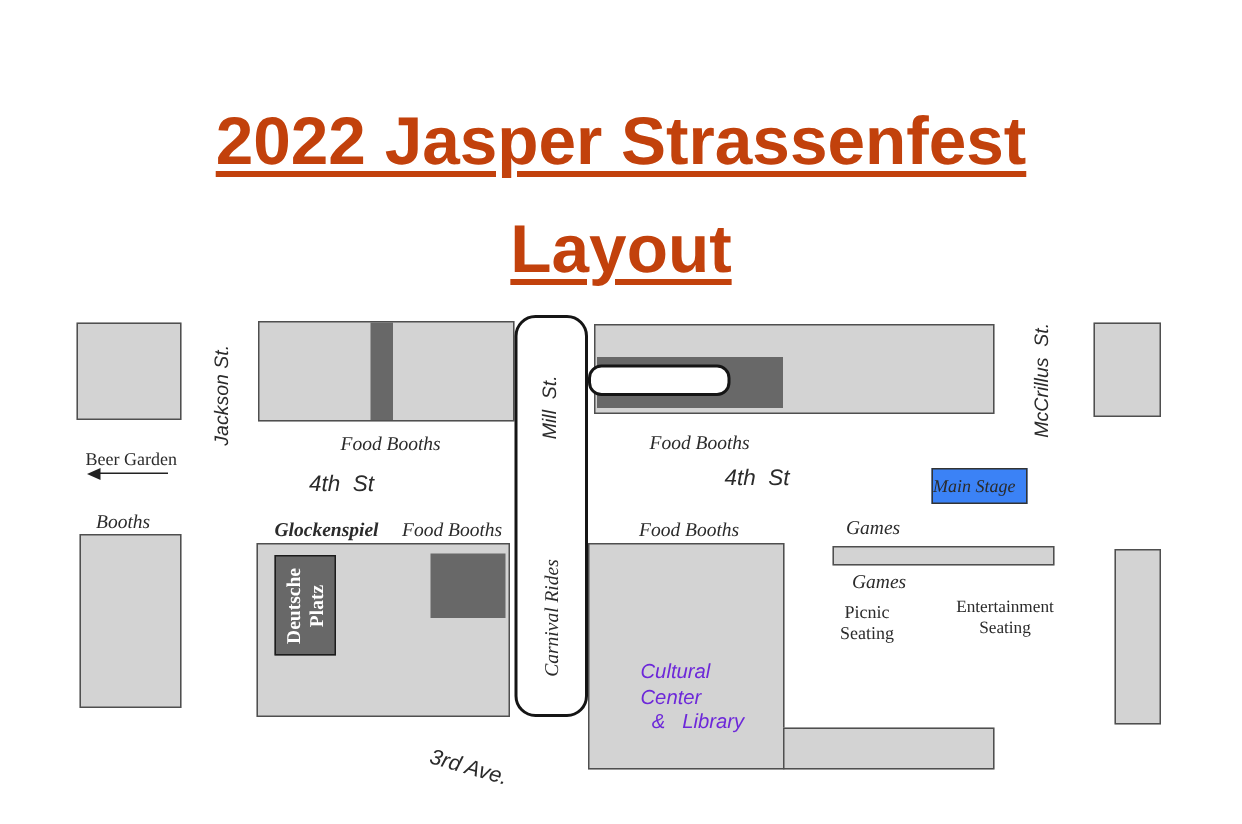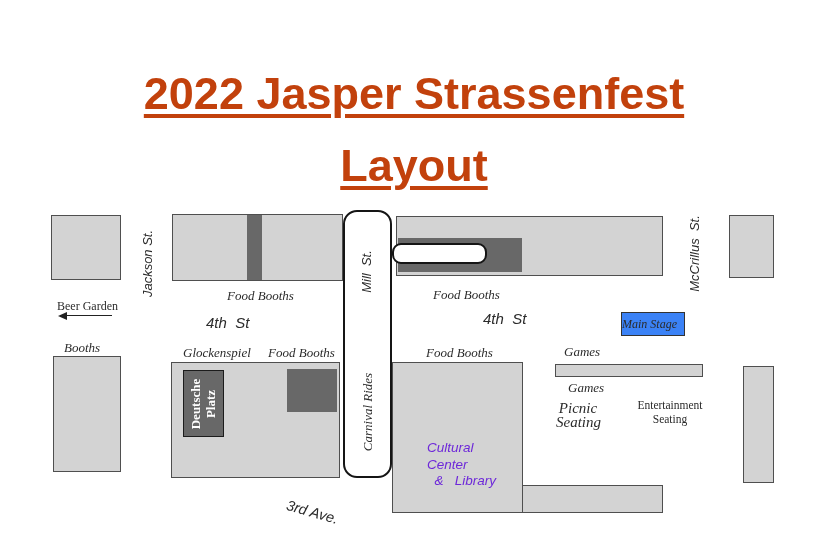--- a/index.html
+++ b/index.html
@@ -123,39 +123,39 @@
     <div class="arrow-line"></div>
     <div class="arrow-head"></div>
   </div>
 
   <div class="lbl serif-i" style="left:64px;top:340px;">Booths</div>
 
   <div class="lbl serif-i" style="left:227px;top:288px;">Food Booths</div>
 
   <div class="lbl sans-i" style="left:206px;top:314px;font-size:15px;">4th  St</div>
 
-  <div class="lbl serif-i" style="left:183px;top:345px;">Glockenspiel</div>
+  <div class="lbl serif-i" style="left:183px;top:345px;font-weight:bold;">Glockenspiel</div>
 
   <div class="lbl serif-i" style="left:268px;top:345px;">Food Booths</div>
 
   <div class="lbl serif-i" style="left:433px;top:287px;">Food Booths</div>
 
   <div class="lbl sans-i" style="left:483px;top:310px;font-size:15px;">4th  St</div>
 
   <div class="lbl serif-i" style="left:426px;top:345px;">Food Booths</div>
 
   <div class="stage-box">
     <span class="serif-i" style="font-size:12px;">Main Stage</span>
   </div>
 
   <div class="lbl serif-i" style="left:564px;top:344px;">Games</div>
 
   <div class="lbl serif-i" style="left:568px;top:380px;">Games</div>
 
-  <div class="lbl serif-r two-line" style="left:556px;top:401px;width:44px;font-size:15px;line-height:14px;font-style:italic;">Picnic
+  <div class="lbl serif-r two-line" style="left:556px;top:401px;width:44px;font-size:12px;line-height:14px;">Picnic
 Seating</div>
 
   <div class="lbl serif-r two-line" style="left:634px;top:399px;width:72px;font-size:11.5px;line-height:13.5px;">Entertainment
 Seating</div>
 
   <div class="lbl sans-i" style="left:289px;top:497px;font-size:14.5px;transform:rotate(16deg);transform-origin:left top;">3rd Ave.</div>
 
 </div>
 
 </body></html>

